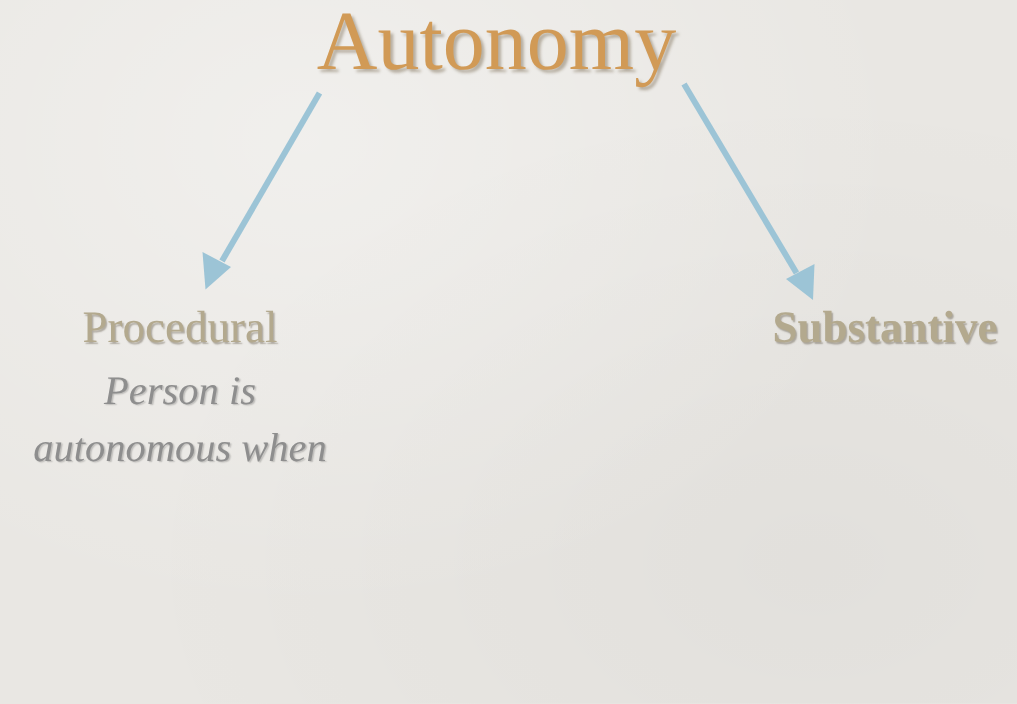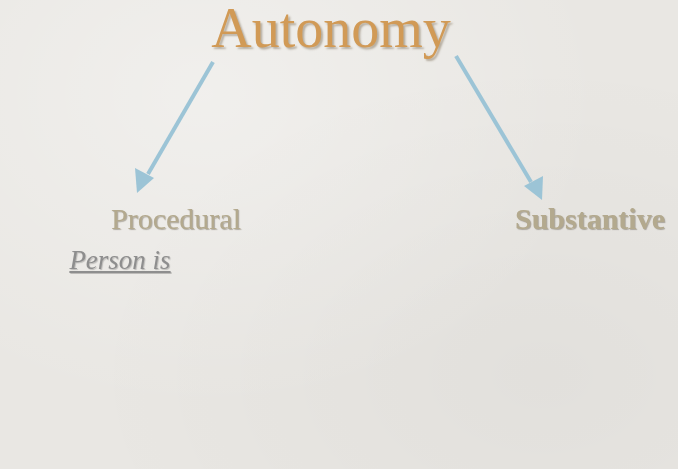--- a/index.html
+++ b/index.html
@@ -14,26 +14,26 @@
   .title {
     position: absolute; left: 0; width: 678px; top: -4px; text-align: center;
     font-family: "Liberation Serif", serif; font-size: 56px; color: #d19a56;
     text-shadow: 2px 2px 2px rgba(80,60,30,0.35);
     left: -8px;
   }
   .node-label {
     position: absolute; font-family: "Liberation Serif", serif; font-size: 30px;
     color: #b3a98e; text-shadow: 1px 1px 1px rgba(60,50,30,0.35);
   }
-  .node-left { left: 16px; width: 240px; top: 202px; text-align: center; padding-left: 40px; }
+  .node-left { left: 0; width: 240px; top: 202px; text-align: center; }
   .node-right { left: 508px; width: 164px; top: 202px; text-align: center; font-weight: bold; }
   .desc {
     position: absolute; left: 0; width: 240px; top: 242px; text-align: center;
     font-family: "Liberation Serif", serif; font-style: italic; font-size: 27px;
-    line-height: 37.5px; color: #8e8e8e; text-shadow: 1px 1px 1px rgba(0,0,0,0.2); text-decoration: underline;
+    line-height: 37.5px; color: #8e8e8e; text-shadow: 1px 1px 1px rgba(0,0,0,0.2);
   }
   svg.arrows { position: absolute; left: 0; top: 0; }
 </style>
 </head>
 <body>
 
 <div class="title">Autonomy</div>
 
 <svg class="arrows" width="678" height="469">
   <g>
@@ -42,14 +42,15 @@
   </g>
   <g>
     <line x1="456" y1="56" x2="531" y2="182" stroke="#9cc4d6" stroke-width="4"></line>
     <polygon points="542,200 524,186 543,176" fill="#9cc4d6"></polygon>
   </g>
 </svg>
 
 <div class="node-label node-left">Procedural</div>
 <div class="desc">
   <div>Person is</div>
+  <div>autonomous when</div>
 </div>
 <div class="node-label node-right">Substantive</div>
 
 </body></html>

